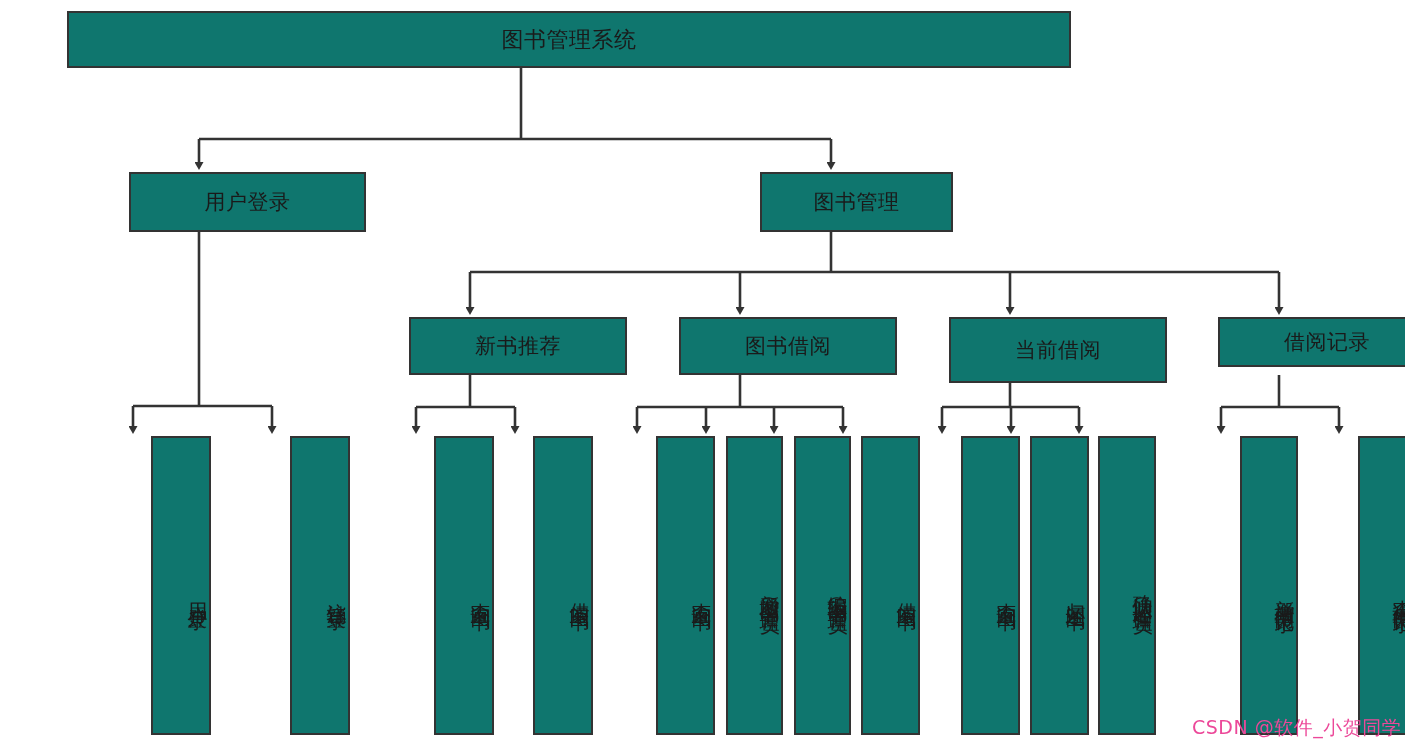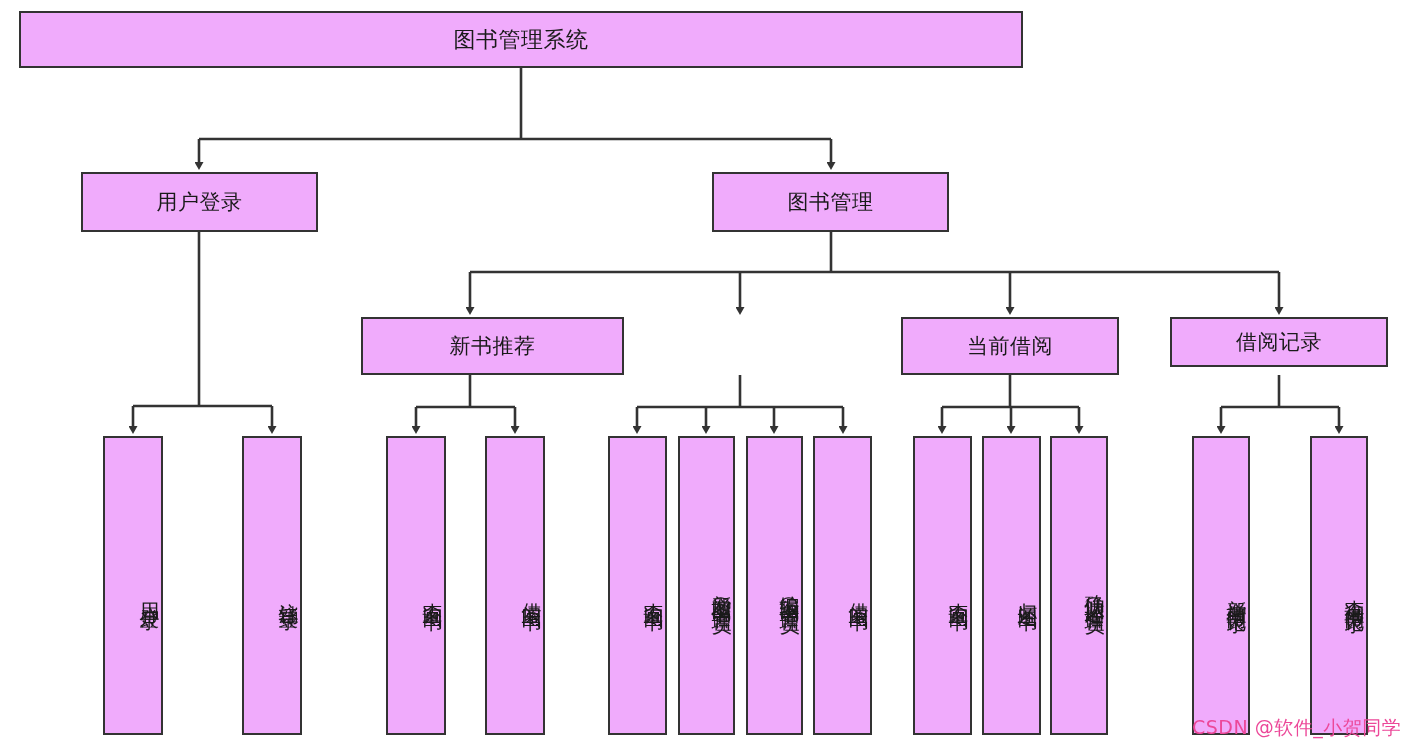--- a/index.html
+++ b/index.html
@@ -22,28 +22,29 @@
     position: absolute;
     left: 0;
     top: 0;
     width: 1405px;
     height: 747px;
     pointer-events: none;
   }
   .node {
     position: absolute;
     box-sizing: border-box;
-    background: #f0abfc;
+    background: #0f766e;
     border: 2.5px solid #333333;
     display: flex;
     align-items: center;
     justify-content: center;
     color: #1a1a1a;
     line-height: 1.18;
     letter-spacing: 0.5px;
+    margin-left: 48px;
   }
   .node.horiz {
     font-size: 21px;
     text-align: center;
     padding: 2px 6px;
   }
   .node.vert {
     writing-mode: vertical-rl;
     text-orientation: upright;
     font-size: 20px;
@@ -115,24 +116,25 @@
       <path d="M1279,375 L1279,407"></path>
       <path d="M1221,407 L1339,407"></path>
       <path d="M1221,407 L1221,427" marker-end="url(#arrowhead)"></path>
       <path d="M1339,407 L1339,427" marker-end="url(#arrowhead)"></path>
     </g>
   </svg>
 
   <div class="node horiz root" style="left: 19px; top: 11px; width: 1004px; height: 57px; border-color: rgb(51, 51, 51); color: rgb(26, 26, 26);">图书管理系统</div>
 
   <div class="node horiz" style="left: 81px; top: 172px; width: 237px; height: 60px; border-color: rgb(51, 51, 51); color: rgb(26, 26, 26);">用户登录</div>
-  <div class="node horiz" style="left: 712px; top: 172px; width: 237px; height: 60px; border-color: rgb(51, 51, 51); color: rgb(26, 26, 26);">图书管理</div>
+  <div class="node horiz" style="left: 712px; top: 172px; width: 193px; height: 60px; border-color: rgb(51, 51, 51); color: rgb(26, 26, 26);">图书管理</div>
 
-  <div class="node horiz" style="left: 361px; top: 317px; width: 263px; height: 58px; border-color: rgb(51, 51, 51); color: rgb(26, 26, 26);">新书推荐</div>
-  <div class="node horiz" style="left: 901px; top: 317px; width: 218px; height: 58px; border-color: rgb(51, 51, 51); color: rgb(26, 26, 26);">当前借阅</div>
+  <div class="node horiz" style="left: 361px; top: 317px; width: 218px; height: 58px; border-color: rgb(51, 51, 51); color: rgb(26, 26, 26);">新书推荐</div>
+  <div class="node horiz" style="left: 631px; top: 317px; width: 218px; height: 58px; border-color: rgb(51, 51, 51); color: rgb(26, 26, 26);">图书借阅</div>
+  <div class="node horiz" style="left: 901px; top: 317px; width: 218px; height: 66px; border-color: rgb(51, 51, 51); color: rgb(26, 26, 26);">当前借阅</div>
   <div class="node horiz" style="left: 1170px; top: 317px; width: 218px; height: 50px; border-color: rgb(51, 51, 51); color: rgb(26, 26, 26);">借阅记录</div>
 
   <div class="node vert" style="left: 103px; top: 436px; width: 60px; height: 299px; border-color: rgb(51, 51, 51); color: rgb(26, 26, 26);">用户登录</div>
   <div class="node vert" style="left: 242px; top: 436px; width: 60px; height: 299px; border-color: rgb(51, 51, 51); color: rgb(26, 26, 26);">注销登录</div>
   <div class="node vert" style="left: 386px; top: 436px; width: 60px; height: 299px; border-color: rgb(51, 51, 51); color: rgb(26, 26, 26);">查询图书</div>
   <div class="node vert" style="left: 485px; top: 436px; width: 60px; height: 299px; border-color: rgb(51, 51, 51); color: rgb(26, 26, 26);">借阅图书</div>
   <div class="node vert" style="left: 608px; top: 436px; width: 59px; height: 299px; border-color: rgb(51, 51, 51); color: rgb(26, 26, 26);">查询图书</div>
   <div class="node vert" style="left: 678px; top: 436px; width: 57px; height: 299px; border-color: rgb(51, 51, 51); color: rgb(26, 26, 26);">新增图书（管理员）</div>
   <div class="node vert" style="left: 746px; top: 436px; width: 57px; height: 299px; border-color: rgb(51, 51, 51); color: rgb(26, 26, 26);">编辑图书（管理员）</div>
   <div class="node vert" style="left: 813px; top: 436px; width: 59px; height: 299px; border-color: rgb(51, 51, 51); color: rgb(26, 26, 26);">借阅图书</div>

